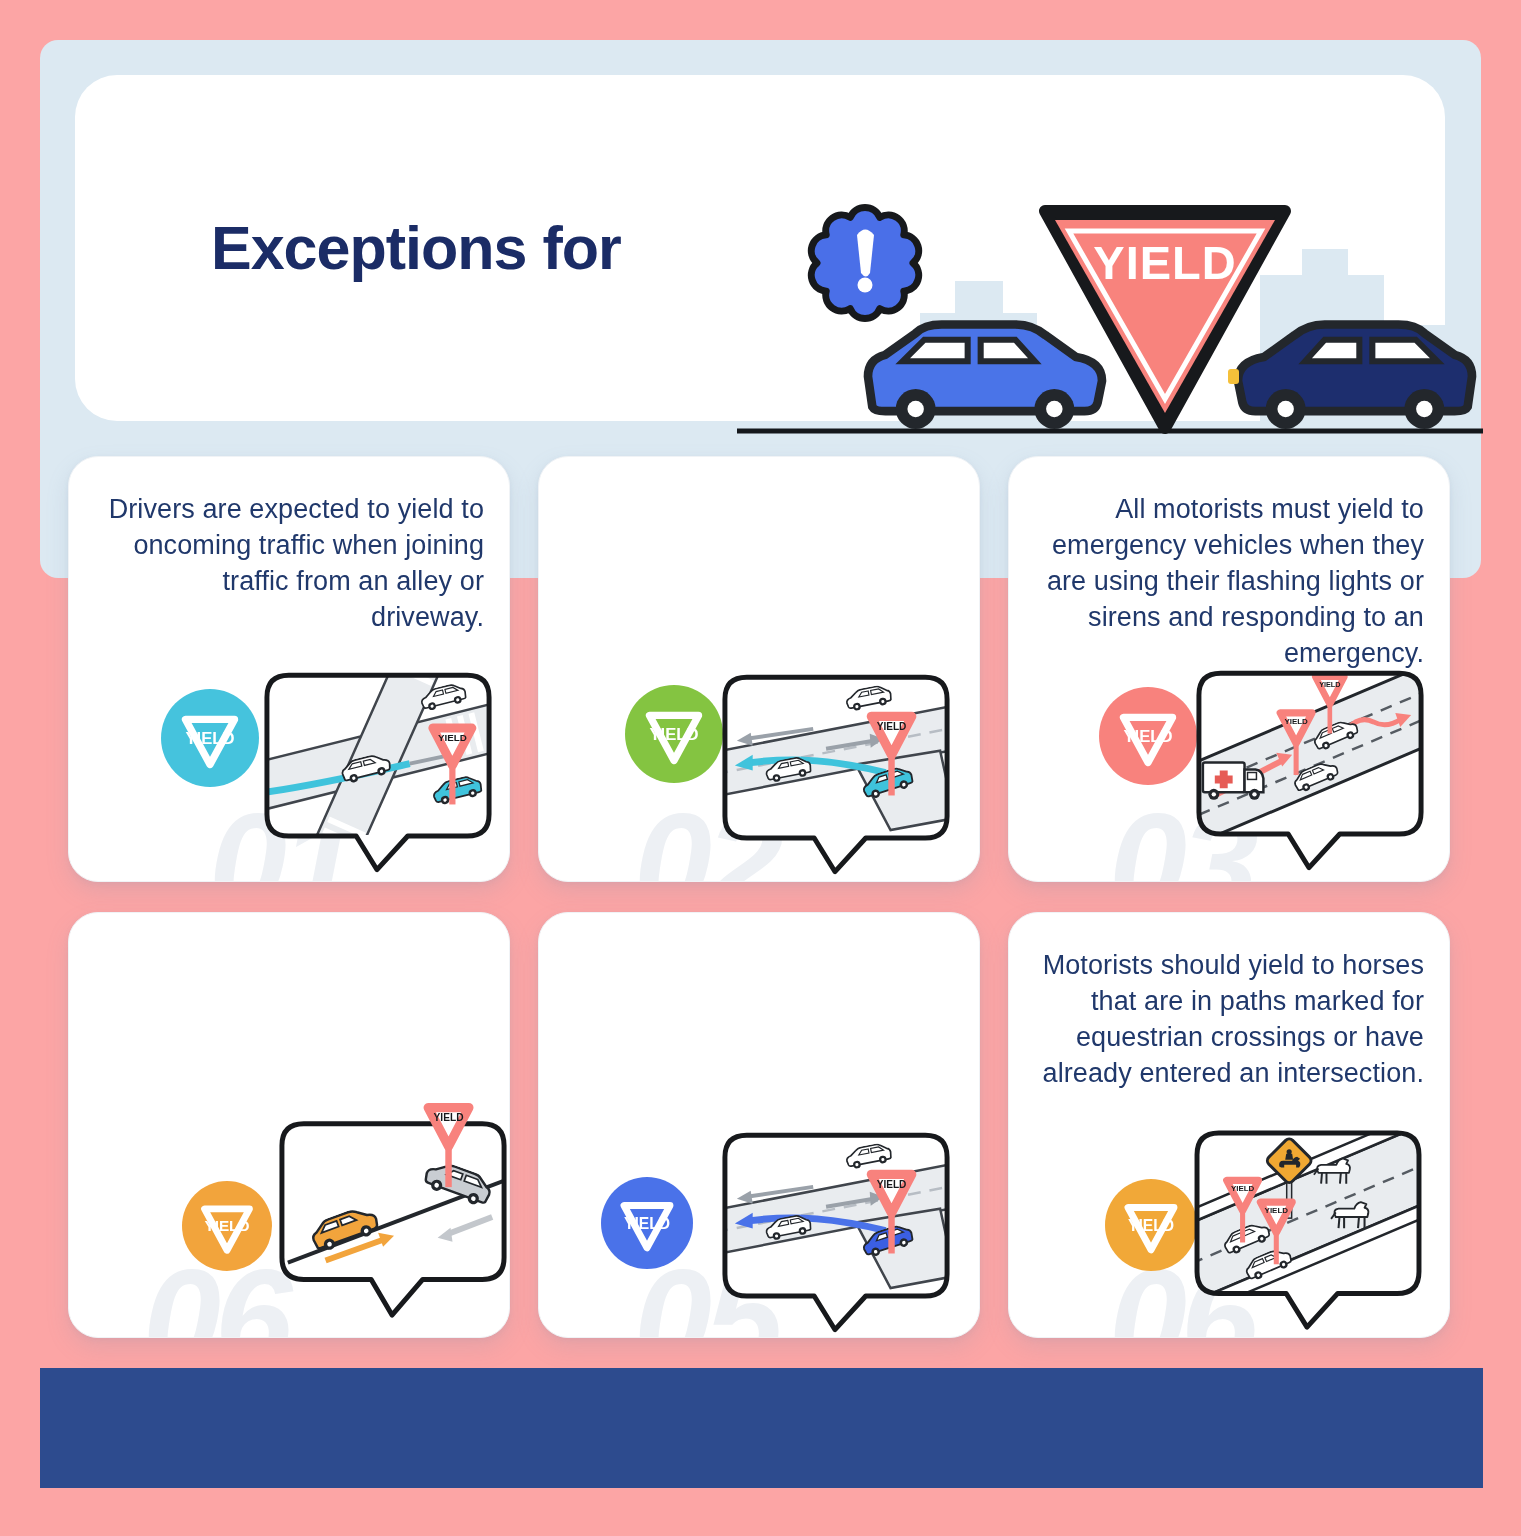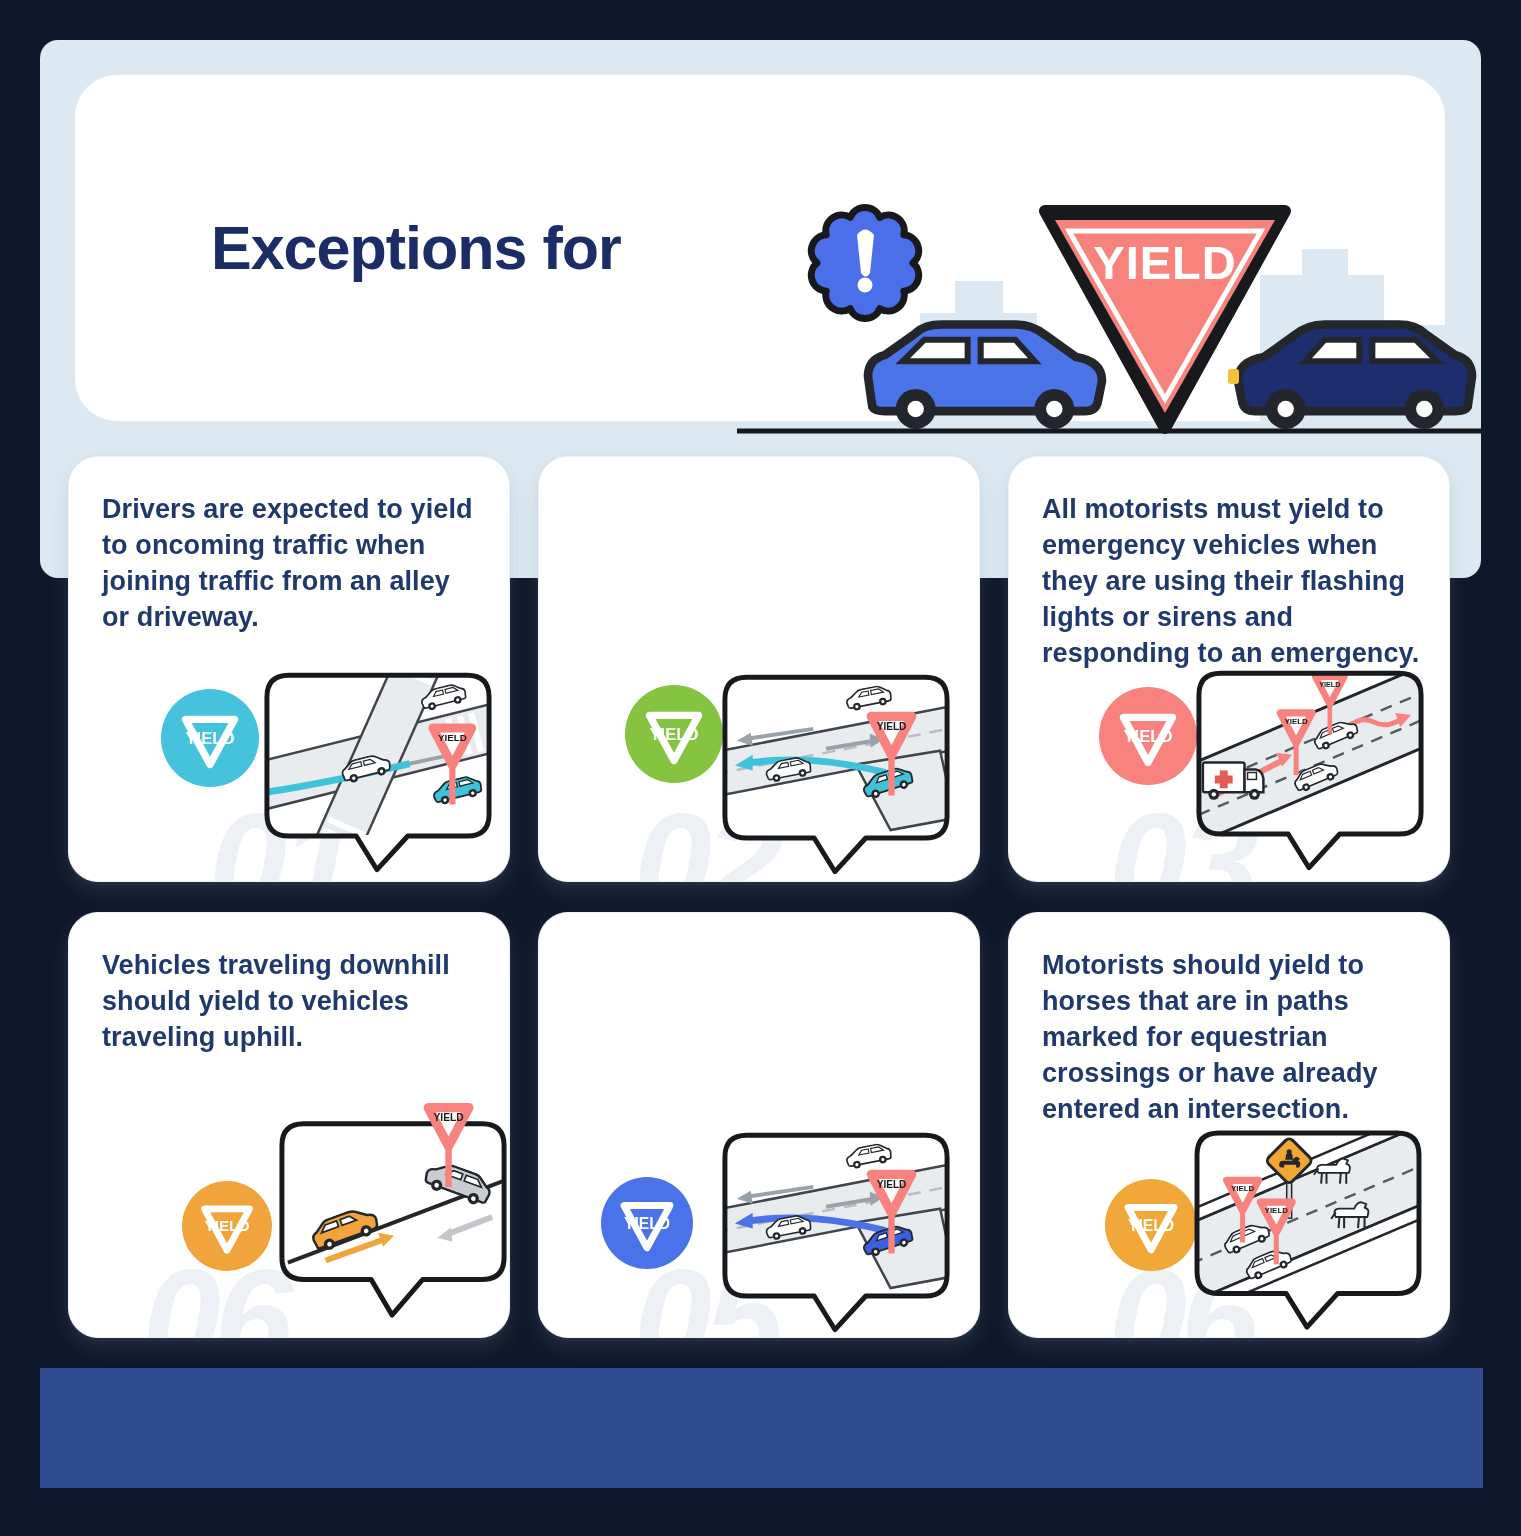--- a/index.html
+++ b/index.html
@@ -1,33 +1,33 @@
 <!DOCTYPE html>
 <html><head>
 <meta charset="utf-8">
 <style>
   html,body{margin:0;padding:0;background:#fff;}
-  .page{position:relative;width:1521px;height:1536px;background:#0f172a;overflow:hidden;
+  .page{position:relative;width:1521px;height:1536px;background:#fca5a5;overflow:hidden;
         font-family:"Liberation Sans","DejaVu Sans",sans-serif;}
   .hero-band{position:absolute;left:40px;top:40px;width:1441px;height:538px;
              background:#dce9f2;border-radius:18px;}
   .header-card{position:absolute;left:75px;top:75px;width:1370px;height:346px;
                background:#fff;border-radius:42px;}
   .title{position:absolute;left:136px;top:126px;font-weight:bold;font-size:61px;
          line-height:94px;letter-spacing:-1px;}
   .title .l1{color:#1b2c66;}
   .title .l2,.title .l3{color:#5b7cf2;}
   .header-illus{position:absolute;left:640px;top:88px;width:790px;height:300px;}
   .card{position:absolute;width:440px;height:424px;background:#fff;border-radius:30px;
         overflow:hidden;border:1px solid #f0f3f6;
         box-shadow:0 10px 22px rgba(130,150,175,.18),0 2px 5px rgba(130,150,175,.10);}
   .c1{left:68px;top:456px;} .c2{left:538px;top:456px;} .c3{left:1008px;top:456px;}
   .c4{left:68px;top:912px;} .c5{left:538px;top:912px;} .c6{left:1008px;top:912px;}
   .card-text{position:absolute;left:33px;top:34px;width:382px;font-size:27px;
-             line-height:36px;color:#20386b;font-weight:700;letter-spacing:.1px;}
+             line-height:36px;color:#20386b;font-weight:400;letter-spacing:.1px;text-align:right;}
   .ghost-num{position:absolute;font-size:140px;font-style:italic;font-weight:bold;
              color:#edf0f4;letter-spacing:-6px;line-height:1;user-select:none;}
   .ybadge{position:absolute;}
   .bubble{position:absolute;}
   .footer-bar{position:absolute;left:40px;top:1368px;width:1443px;height:120px;background:#2d4b8e;}
   svg text{font-family:"Liberation Sans","DejaVu Sans",sans-serif;}
 </style>
 </head>
 <body>
 
@@ -217,21 +217,20 @@
           </g>
         <use href="#ysign" width="44" height="70" x="84" y="42"></use>
         <use href="#ysign" width="40" height="64" x="120" y="6"></use>
       </g>
       <path d="M30,8 H210 Q232,8 232,30 V148 Q232,170 210,170 H150 L119,204 L98,170 H30 Q8,170 8,148 V30 Q8,8 30,8 Z" fill="none" stroke="#17191c" stroke-width="5" stroke-linejoin="round"></path>
     </svg>
   </div>
 
   <div class="card c4">
     <div class="ghost-num" style="left:74px;bottom:-52px">06</div>
-    <div class="card-text">Vehicles traveling downhill should yield to vehicles traveling uphill.</div>
     <svg class="ybadge" style="left:113px;top:268px;width:90px;height:90px" viewBox="0 0 100 100">
       <use href="#ycircle" fill="#f2a43c"></use>
     </svg>
     <svg class="bubble" style="left:205px;top:182px;width:238px;height:228px" viewBox="0 0 240 228">
       <defs>
           <clipPath id="cp4">
             <rect x="10" y="30" width="220" height="153" rx="20"></rect>
           </clipPath>
         </defs>
       <path d="M30,28 H210 Q232,28 232,50 V163 Q232,185 210,185 H150 L119,221 L98,185 H30 Q8,185 8,163 V50 Q8,28 30,28 Z" fill="#fff"></path>

